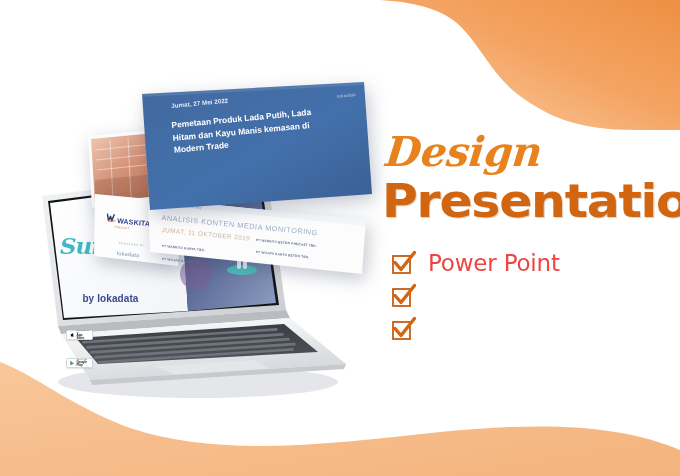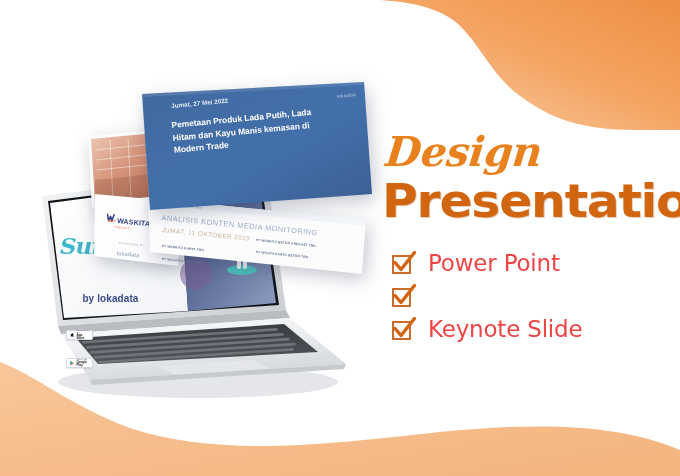--- a/index.html
+++ b/index.html
@@ -391,19 +391,18 @@
         </span>
       </div>
 
       <div class="feature-row">
         <span class="check-box">
           <svg width="26" height="26" viewBox="0 0 26 26">
             <rect x="3" y="6" width="17" height="17" fill="none" stroke="#C75B13" stroke-width="1.8"></rect>
             <path d="M5,12.5 L11,19.5 L24.5,2.5" fill="none" stroke="#D2650F" stroke-width="3.4" stroke-linecap="round" stroke-linejoin="round"></path>
           </svg>
         </span>
-        <span class="feature-label">Keynote Slide</span>
       </div>
 
     </div>
   </div>
 
 </div>
 
 </body></html>

